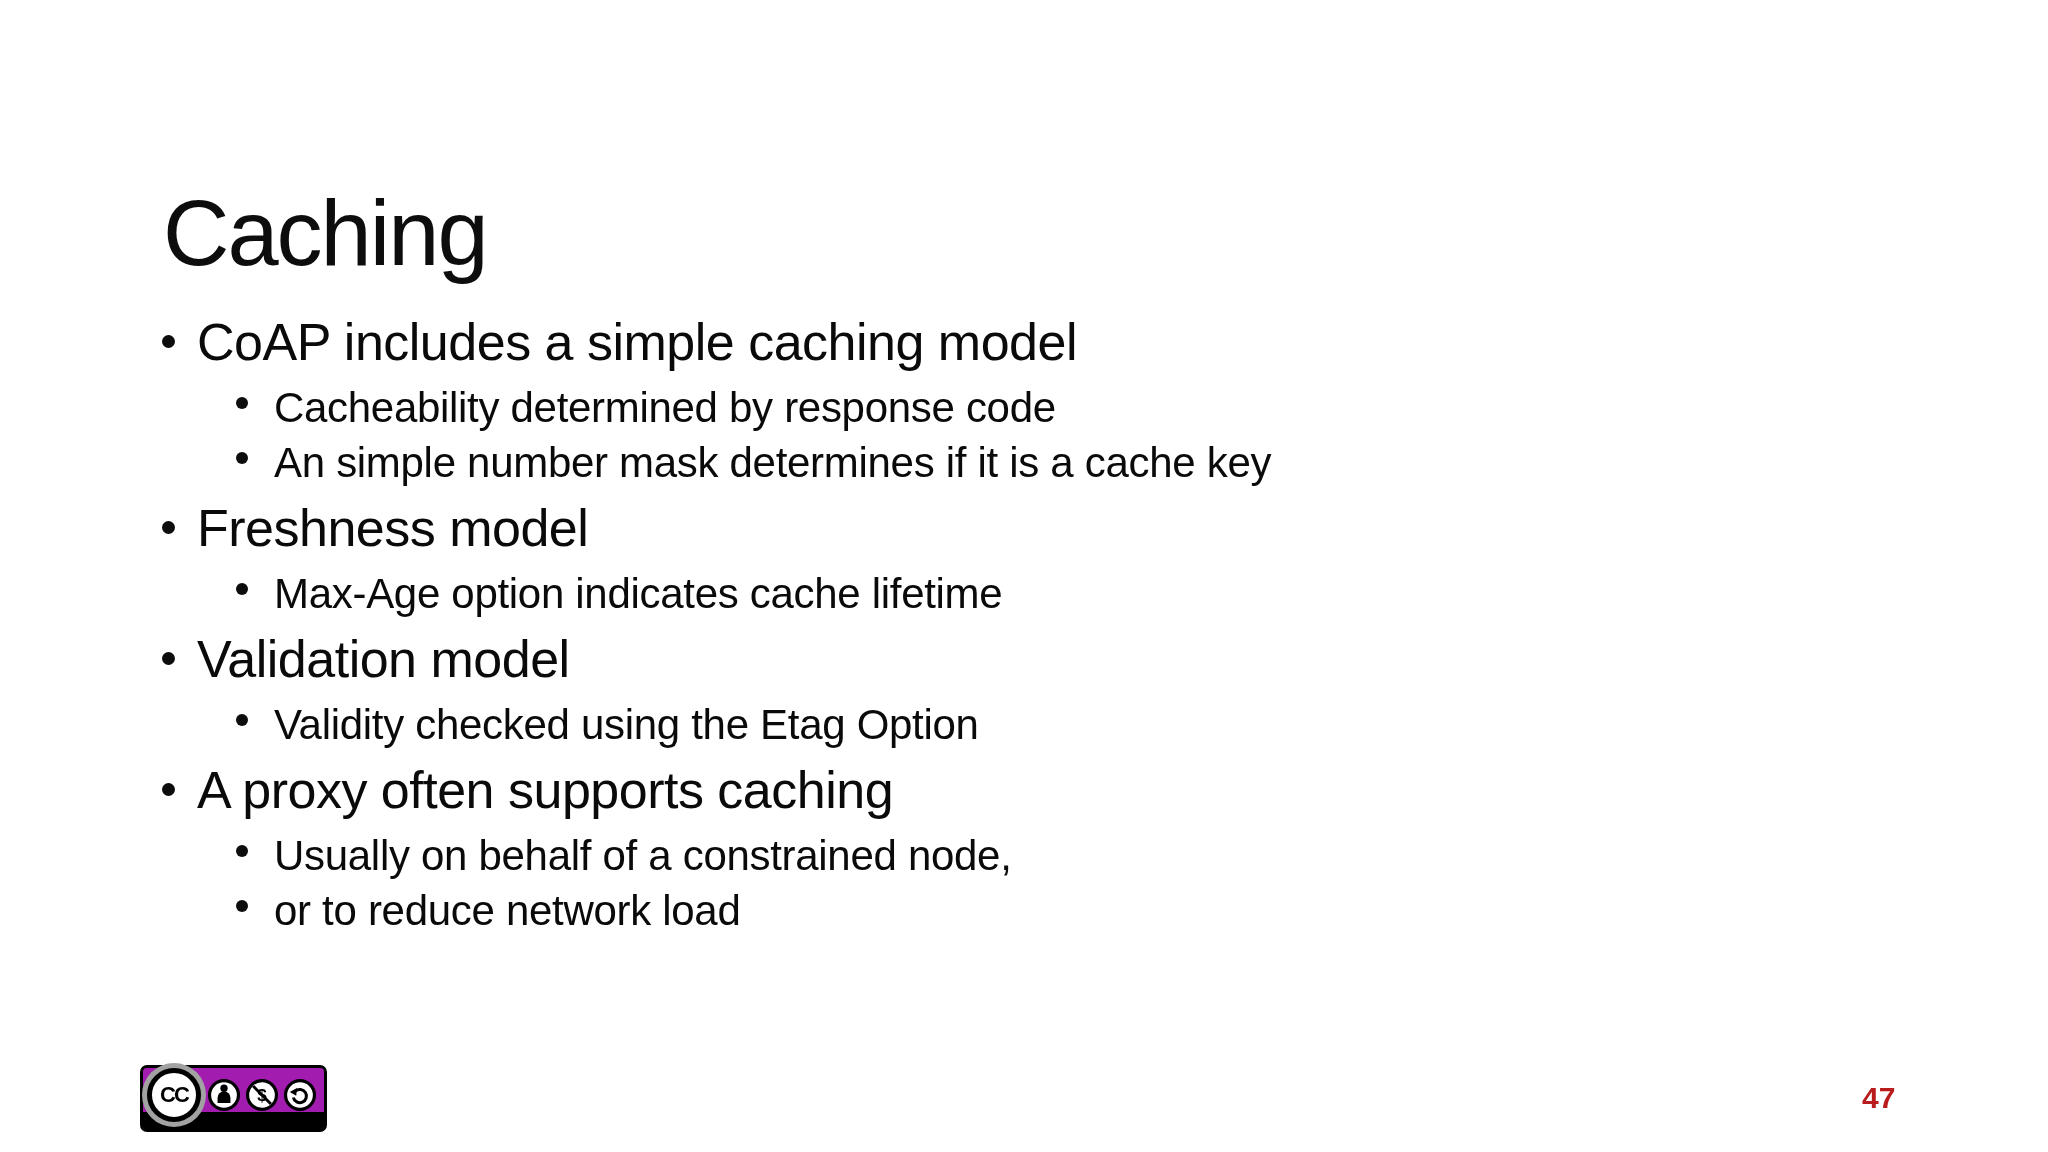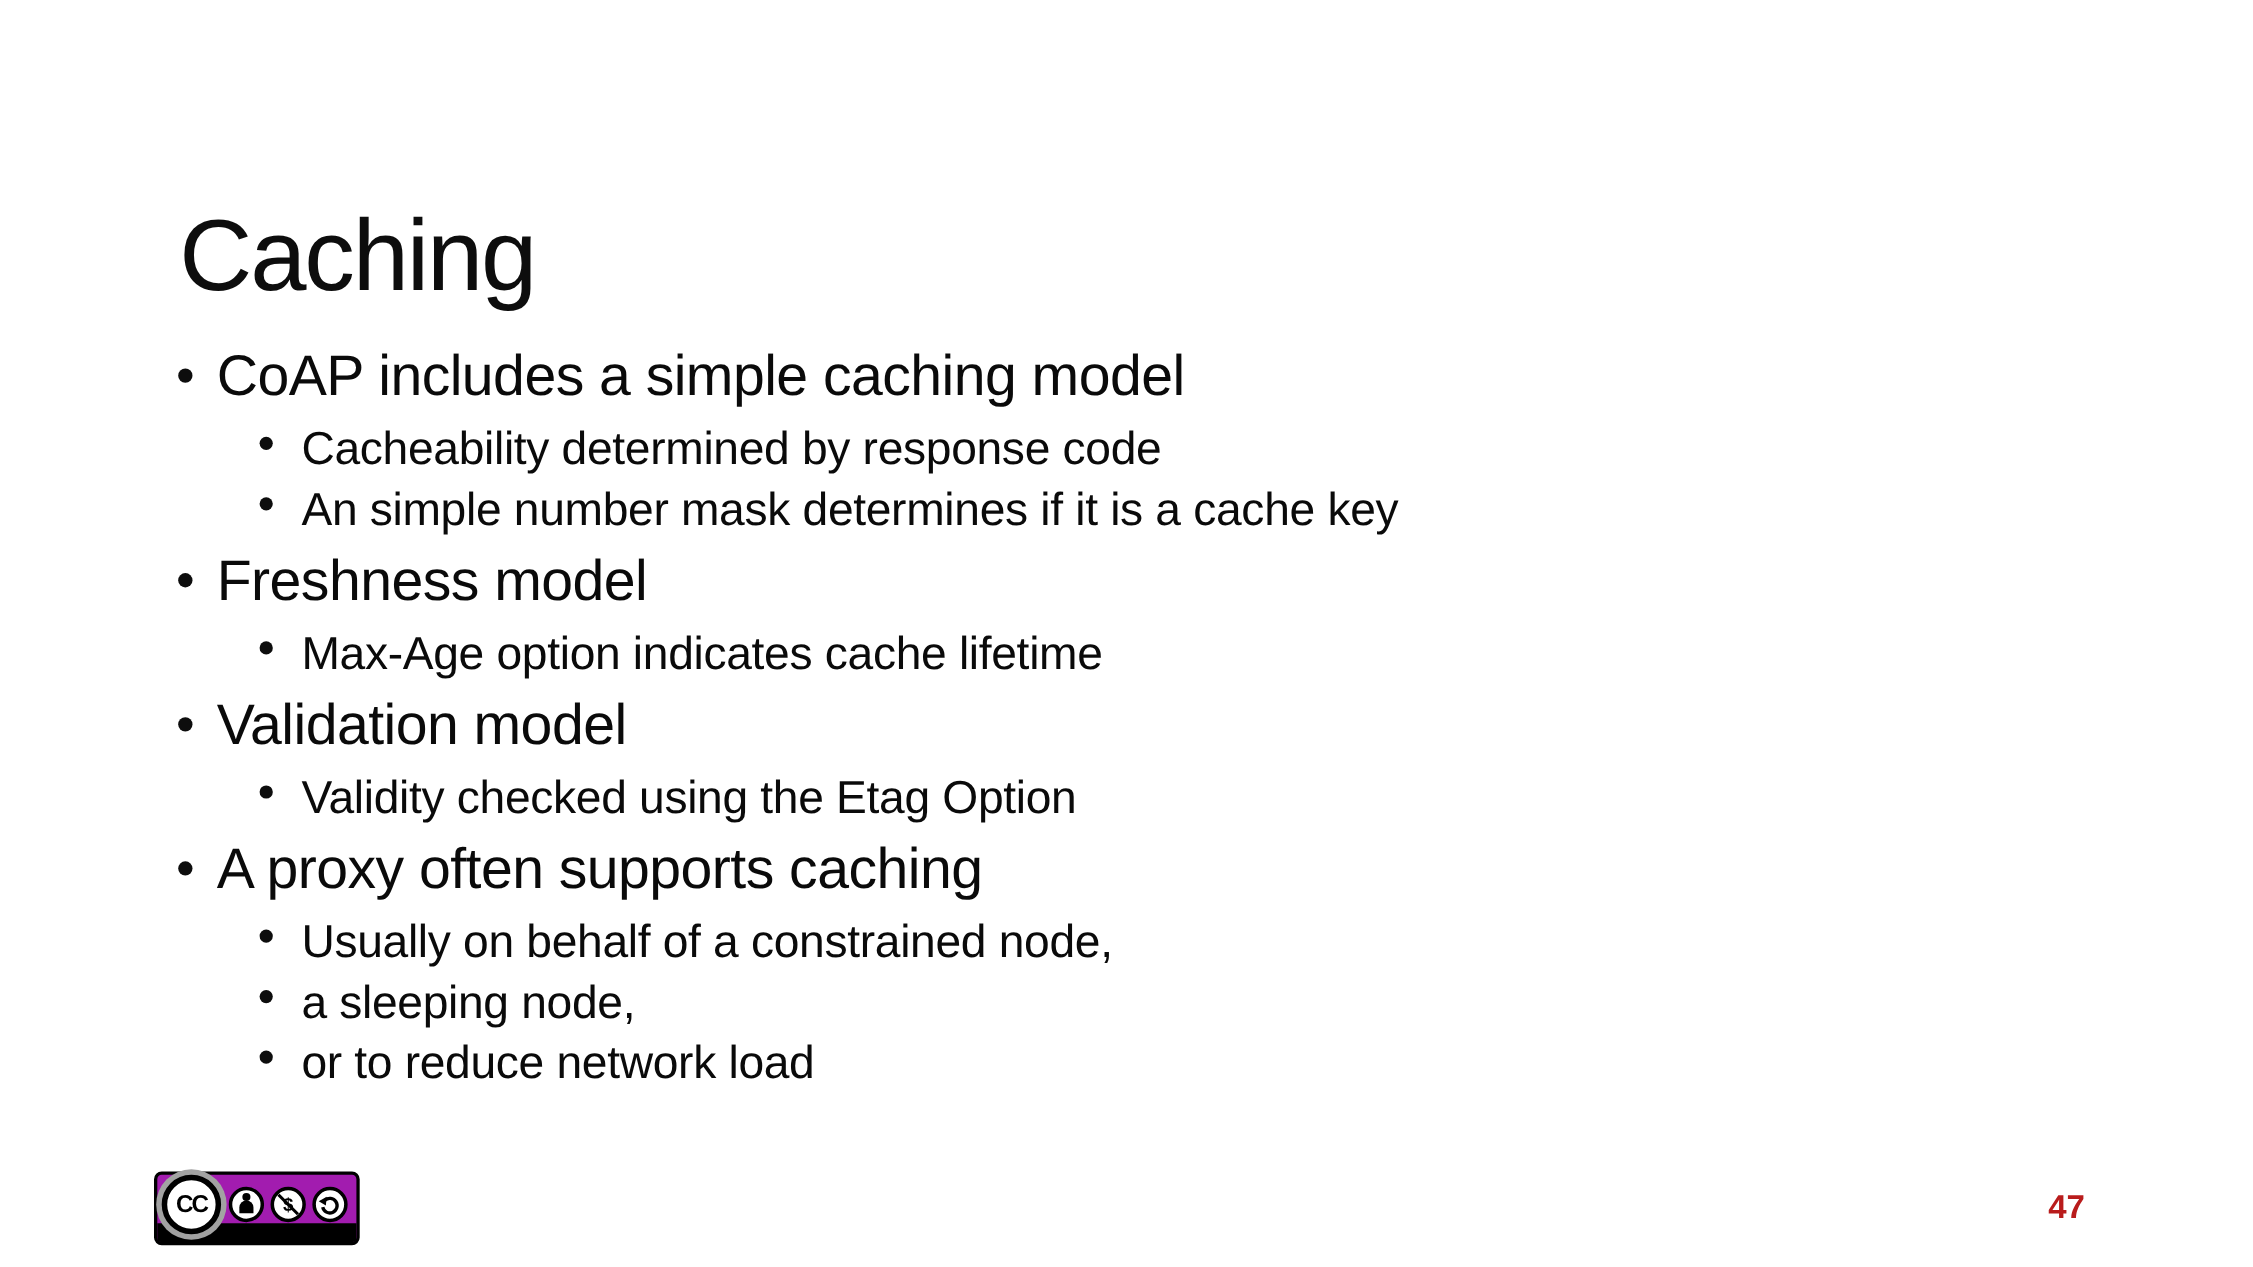--- a/index.html
+++ b/index.html
@@ -165,21 +165,20 @@
   <ul class="bullets">
     <li class="l1">CoAP includes a simple caching model</li>
     <li class="l2">Cacheability determined by response code</li>
     <li class="l2">An simple number mask determines if it is a cache key</li>
     <li class="l1">Freshness model</li>
     <li class="l2">Max-Age option indicates cache lifetime</li>
     <li class="l1">Validation model</li>
     <li class="l2">Validity checked using the Etag Option</li>
     <li class="l1">A proxy often supports caching</li>
     <li class="l2">Usually on behalf of a constrained node,</li>
-    <li class="l2">a sleeping node,</li>
     <li class="l2">or to reduce network load</li>
   </ul>
 
   <div class="cc-badge">
     <div class="cc-band"></div>
 
     <div class="cc-logo-circle">
       <span>CC</span>
     </div>
 

